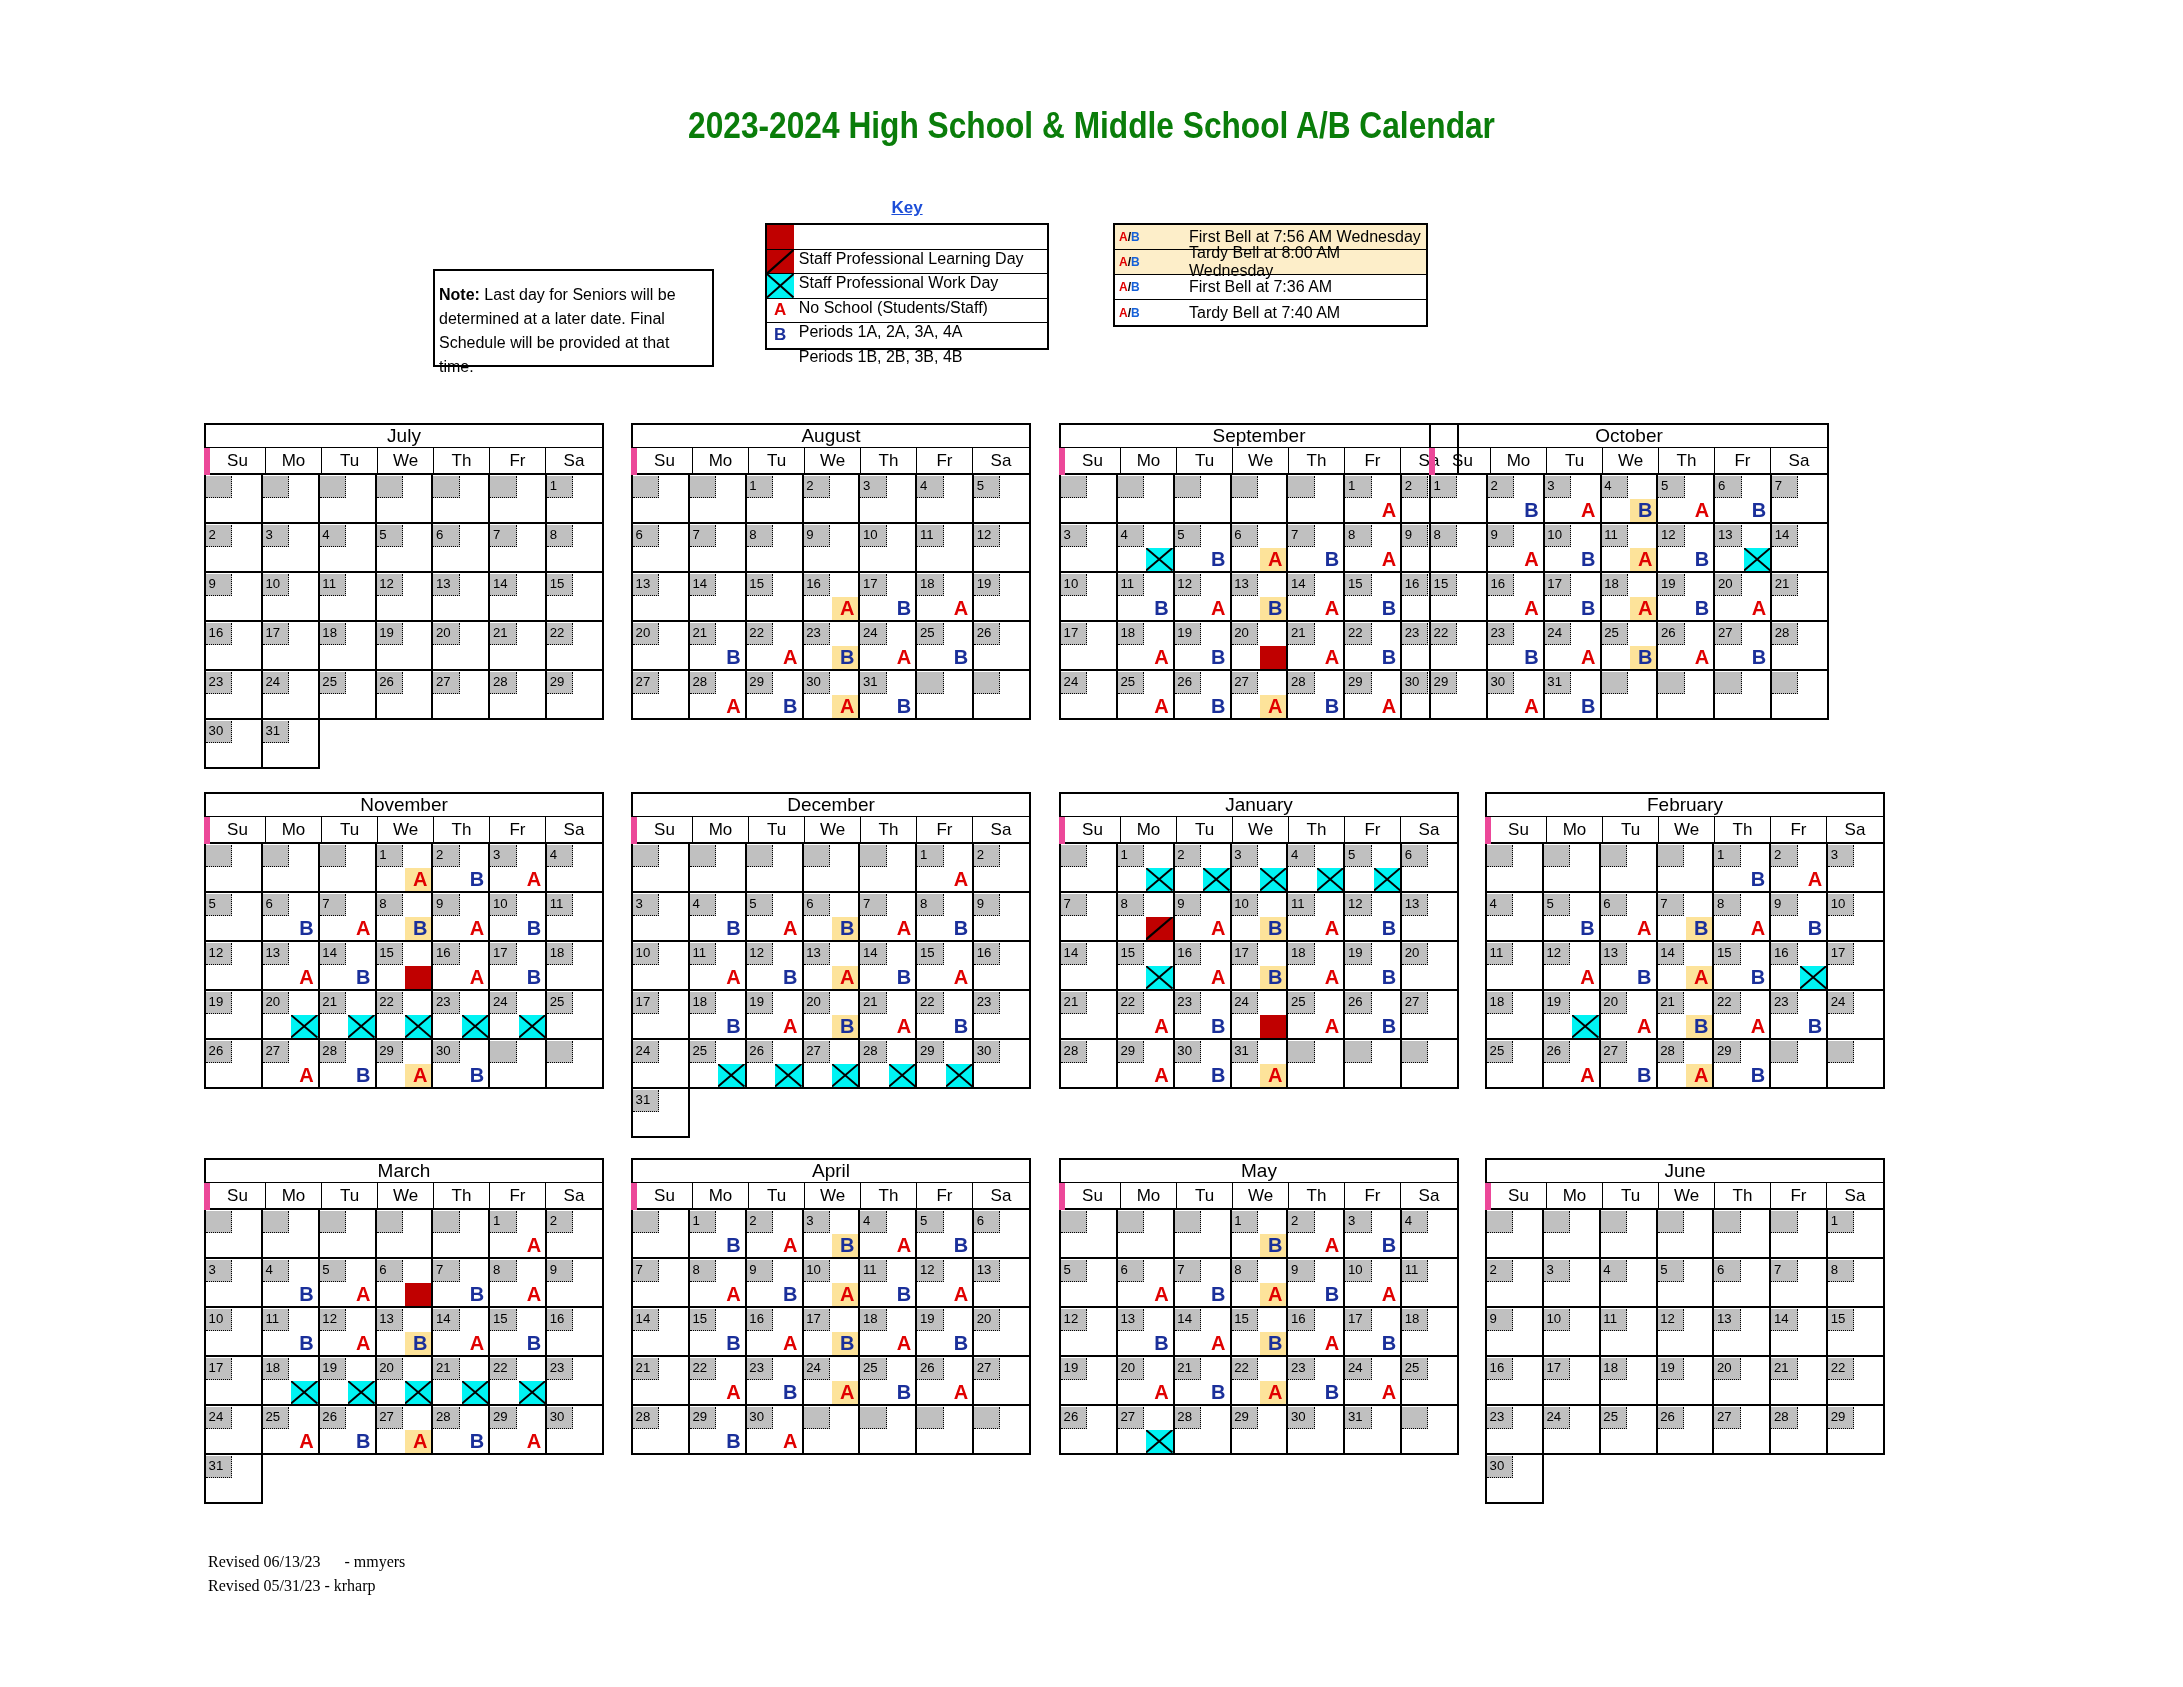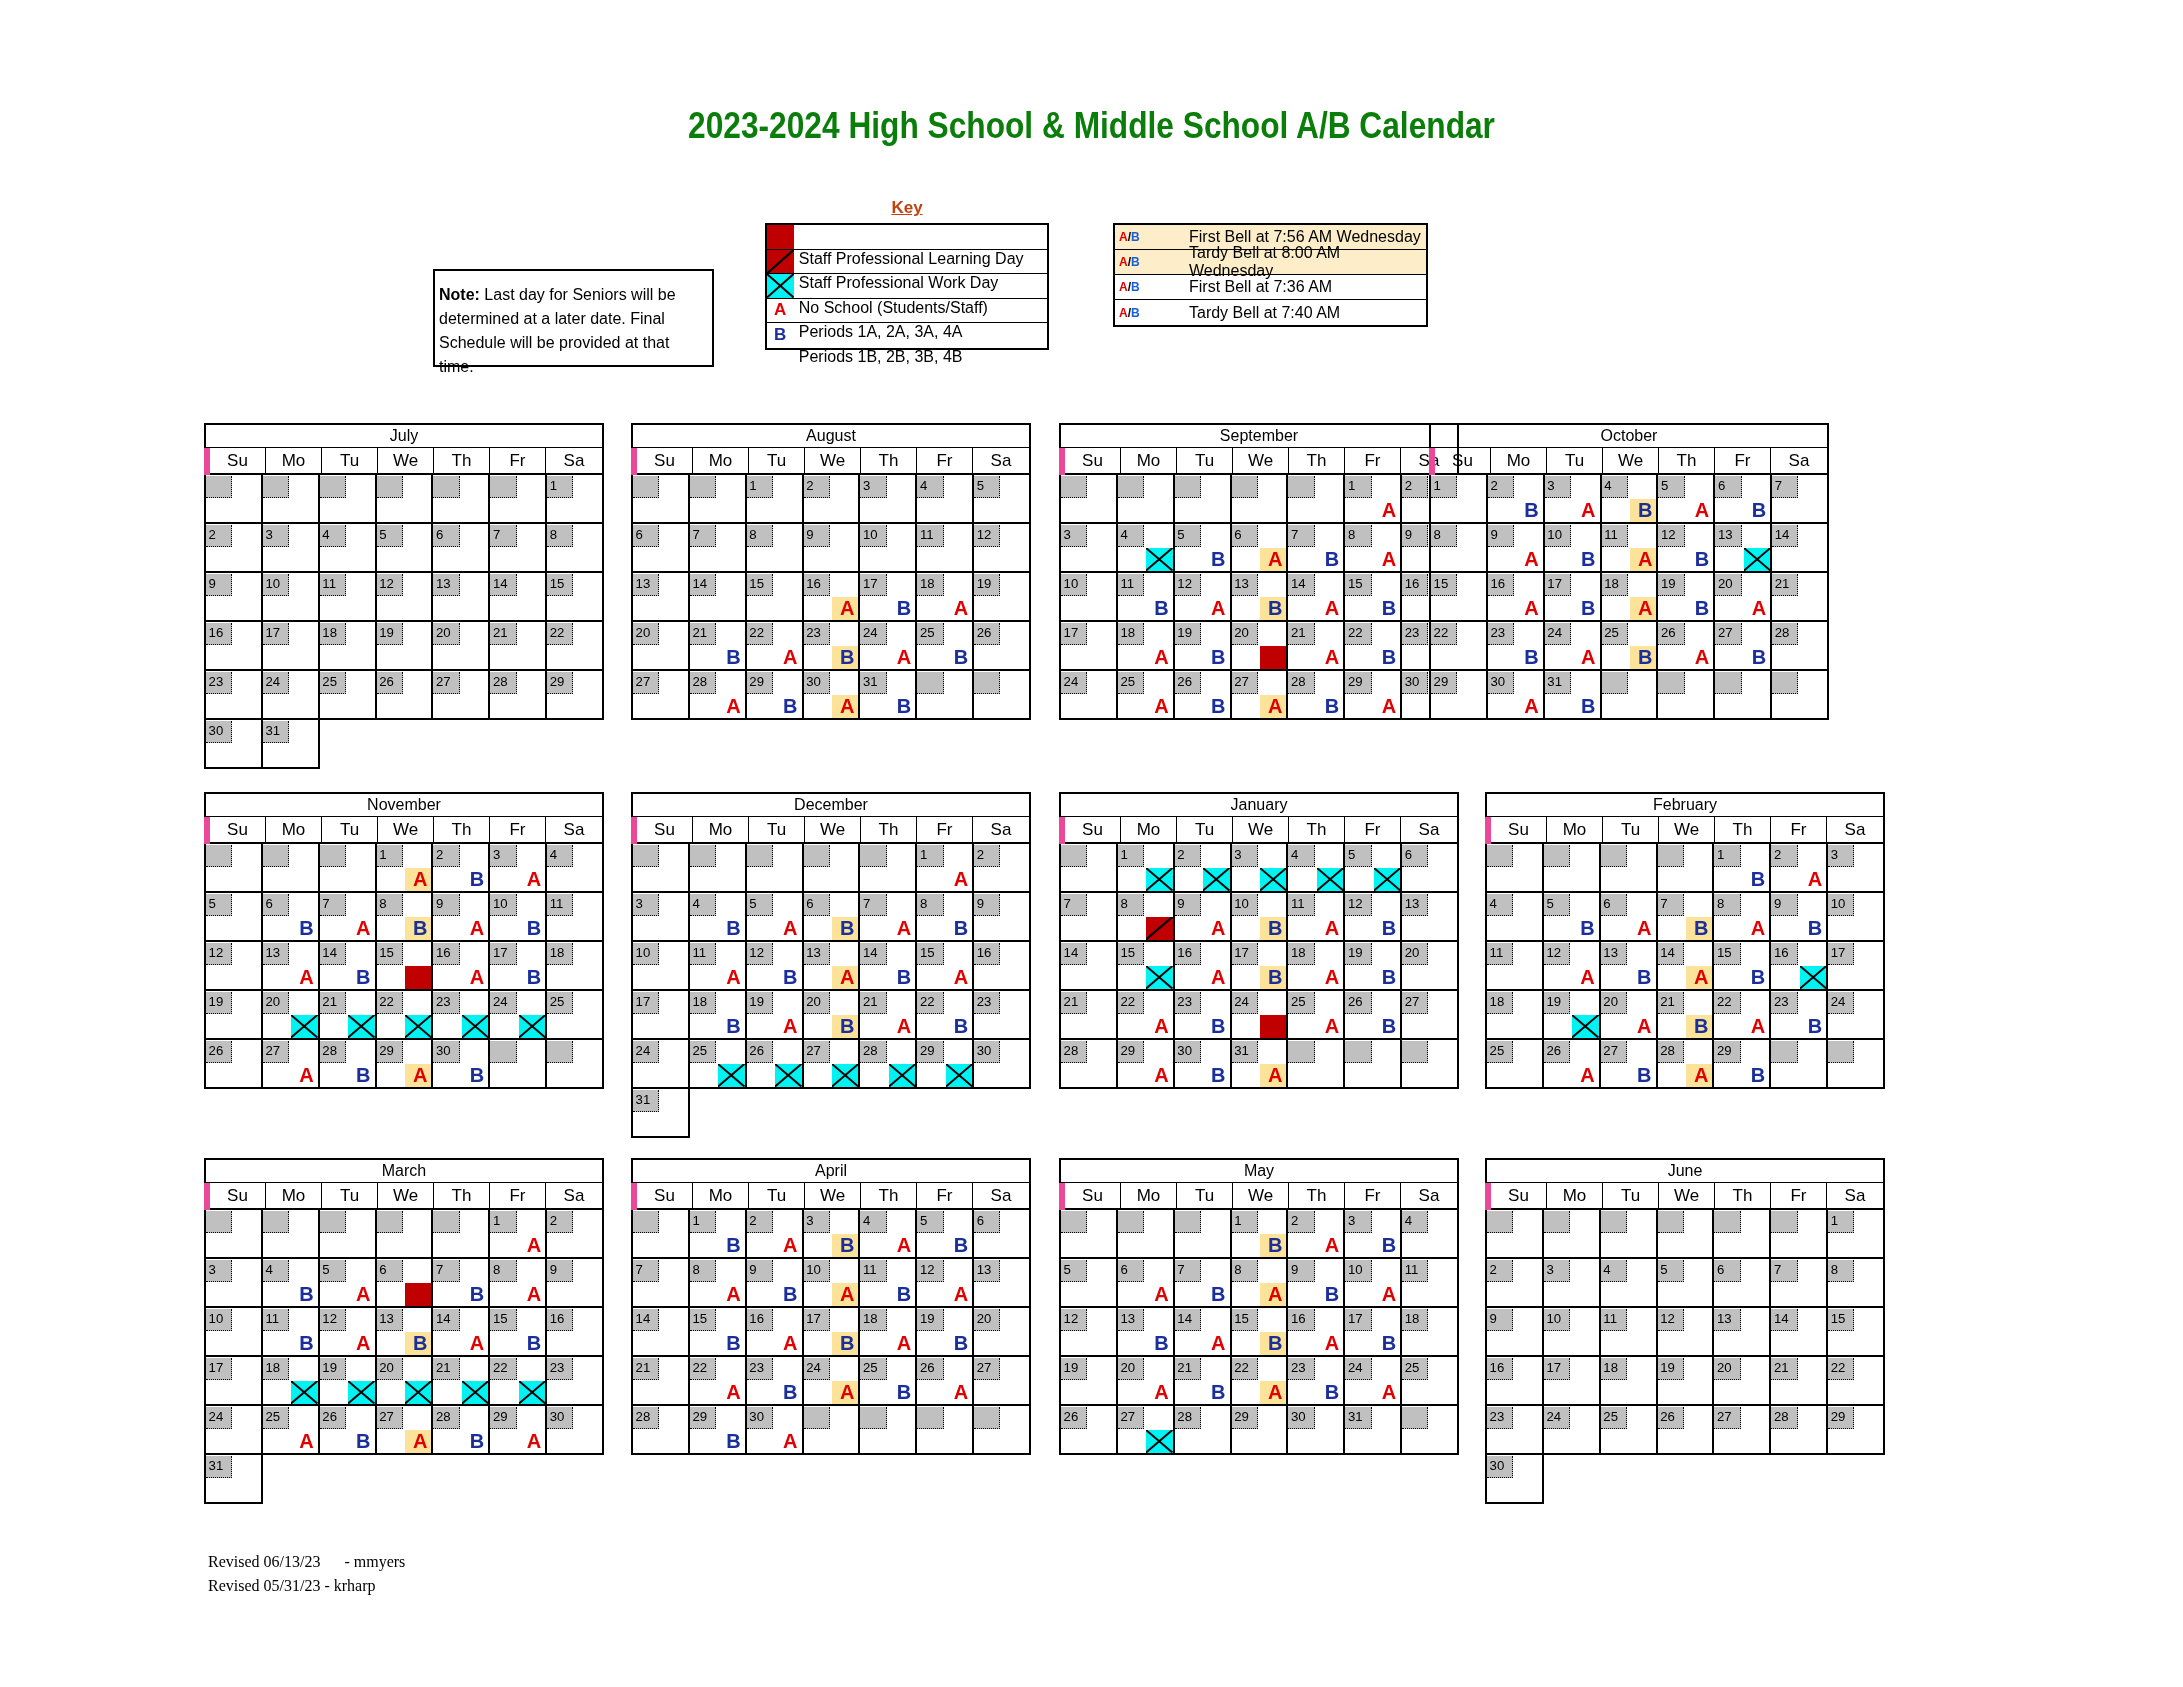--- a/index.html
+++ b/index.html
@@ -1,33 +1,33 @@
 <!DOCTYPE html>
 <html style="font-size:10.6px"><head>
 <meta charset="utf-8">
 <style>
   html,body{margin:0;padding:0;background:#fff;}
   body{width:2183px;height:1687px;position:relative;font-family:"Liberation Sans",sans-serif;color:#000;overflow:hidden;}
   .title{position:absolute;left:0;width:2183px;top:105px;text-align:center;font-weight:bold;font-size:36px;color:#0a7d0a;transform:scaleX(0.88);}
   .note{position:absolute;left:433px;top:223px;width:281px;height:98px;border:2px solid #000;box-sizing:border-box;font-size:16px;line-height:24px;padding:12px 4px 0 4px;margin-top:46px;}
   .note b{font-weight:bold;}
-  .key-label{position:absolute;left:765px;width:284px;top:198px;text-align:center;font-size:17px;font-weight:bold;color:#c2410c;text-decoration:underline;}
+  .key-label{position:absolute;left:765px;width:284px;top:198px;text-align:center;font-size:17px;font-weight:bold;color:#1d4ed8;text-decoration:underline;}
   .keytab{position:absolute;left:765px;top:223px;width:284px;border:2px solid #000;box-sizing:border-box;}
   .keyrow{height:24.5px;border-bottom:1.3px solid #000;display:flex;align-items:center;font-size:16px;box-sizing:border-box;}
   .keyrow:last-child{border-bottom:none;}
   .swatch{width:26.5px;height:100%;position:relative;flex:none;display:flex;align-items:center;justify-content:center;font-weight:bold;font-size:17px;}
   .keytext{padding-left:5.3px;white-space:nowrap;margin-top:44px;}
   .belltab{position:absolute;left:1113px;top:223px;width:315px;border:2px solid #000;box-sizing:border-box;}
   .bellrow{height:25px;border-bottom:1.3px solid #000;display:flex;align-items:center;font-size:16px;box-sizing:border-box;gap:44px;}
   .bellrow:last-child{border-bottom:none;}
   .bellrow.tan{background:#fdeec9;}
   .ab{font-weight:bold;font-size:12px;padding:0 5.3px 0 4px;}
   .ab .a{color:#e00000;} .ab .b{color:#1560d8;}
   .month{position:absolute;width:400px;}
-  .mhead{height:25px;border:2px solid #000;border-bottom:1.3px solid #000;box-sizing:border-box;text-align:center;font-size:16px;line-height:22.5px;}
+  .mhead{height:25px;border:2px solid #000;border-bottom:1.3px solid #000;box-sizing:border-box;text-align:center;font-size:19px;line-height:22.5px;}
   .dnames{display:grid;grid-template-columns:repeat(7,1fr);border-left:6px solid #ec4899;border-right:2px solid #000;}
   .dn{height:26.5px;border-right:1.3px solid #000;border-bottom:2px solid #000;box-sizing:border-box;text-align:center;font-size:17px;line-height:25px;}
   .dn:last-child{border-right:none;}
   .weeks{display:grid;grid-template-columns:repeat(7,1fr);border-left:2px solid #000;}
   .cell{height:49px;border-right:2px solid #000;border-bottom:2px solid #000;box-sizing:border-box;position:relative;background:#fff;}
   .num{position:absolute;left:0;top:1.3px;width:48%;height:22.5px;background:#c0c0c0;border-right:1.3px dotted #000;border-bottom:1.3px dotted #000;box-sizing:border-box;font-size:13.2px;line-height:20px;padding-left:2.6px;}
   .mark{position:absolute;right:0;bottom:0;width:48%;height:48%;display:flex;align-items:flex-end;justify-content:flex-end;font-weight:bold;font-size:20px;padding-right:4px;box-sizing:border-box;}
   .mark.wed{background:#fde39a;}
   .mark.pl{background:#c00000;}
   .mark.pw{background:#c00000;}

